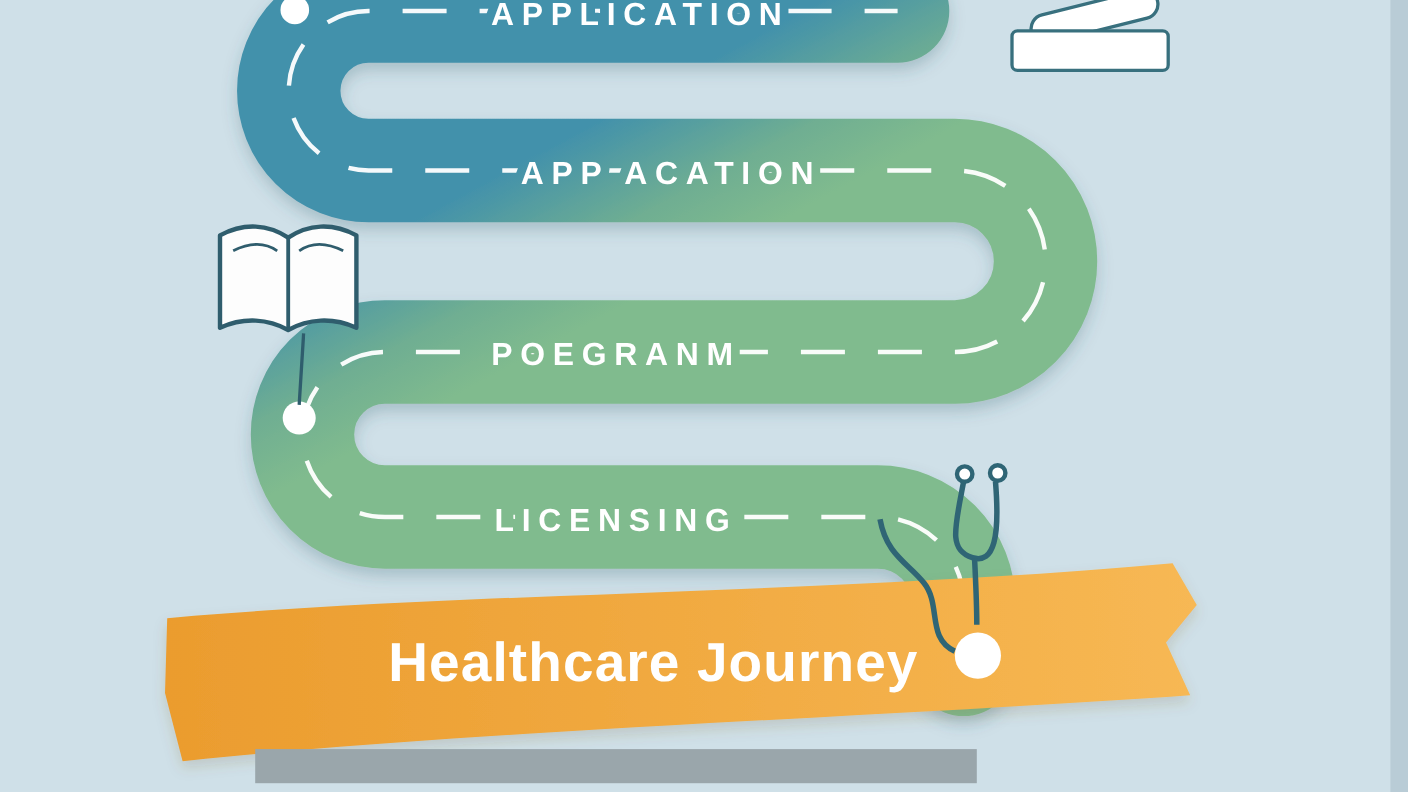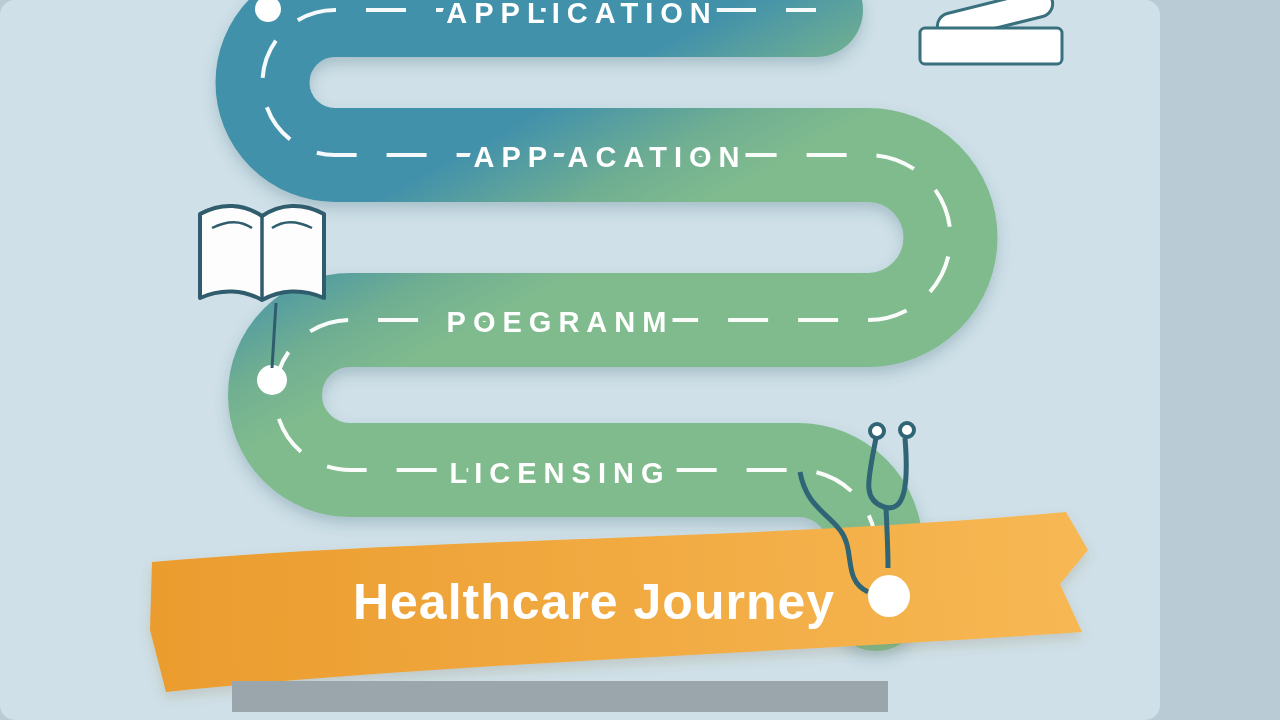--- a/index.html
+++ b/index.html
@@ -1,16 +1,16 @@
 <!DOCTYPE html>
 <html><head>
 <meta charset="utf-8">
 <style>
   html,body{margin:0;padding:0;background:#b9ccd6;}
-  #canvas{width:1160px;height:720px;position:relative;overflow:hidden;border-radius:15px;}
+  #canvas{width:1264px;height:720px;position:relative;overflow:hidden;}
   svg{display:block;}
   text{font-family:"Liberation Sans", sans-serif;}
   .stage-label{font-size:29px;font-weight:bold;letter-spacing:7px;fill:#ffffff;}
   .banner-label{font-size:50px;font-weight:bold;letter-spacing:1px;}
 </style>
 </head>
 <body>
 
 <div id="canvas">
 <svg width="1280" height="720" viewBox="0 0 1280 720">

